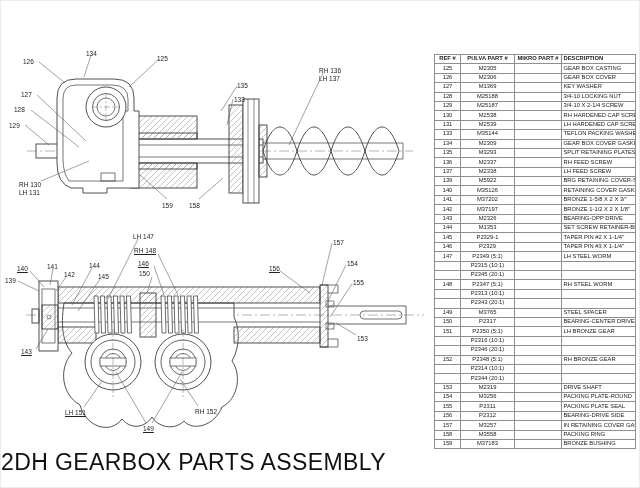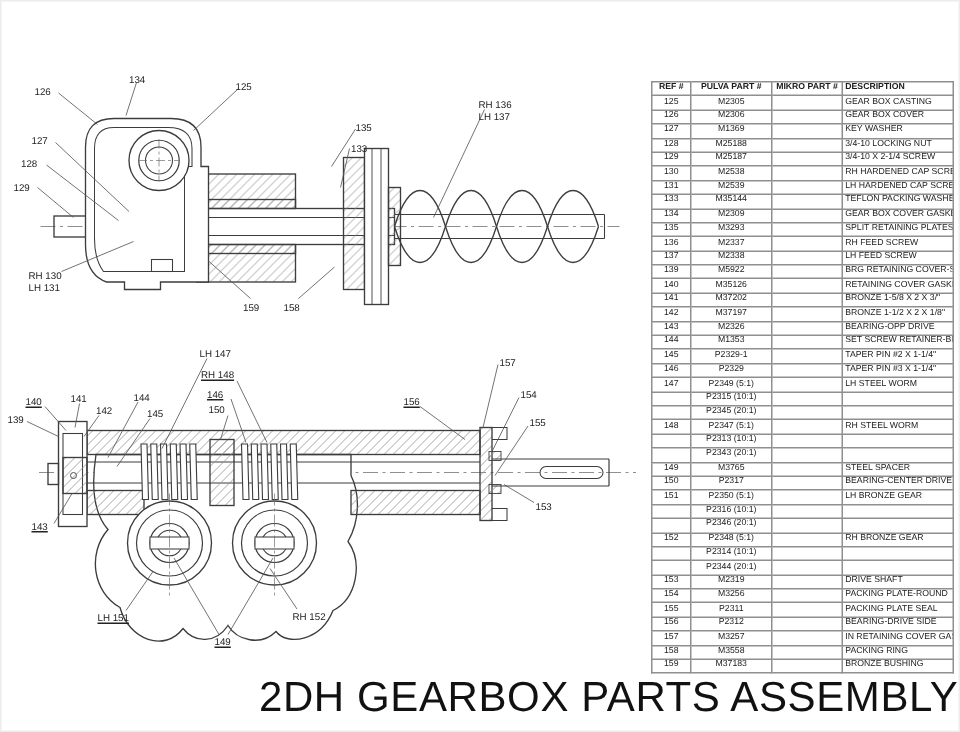--- a/index.html
+++ b/index.html
@@ -3,21 +3,21 @@
 <meta charset="utf-8">
 <style>
   html,body{margin:0;padding:0;background:#fff;}
   .page{position:relative;width:640px;height:488px;background:#fff;overflow:hidden;
         font-family:"Liberation Sans",sans-serif;border:1px solid #ececec;box-sizing:border-box;}
   .drawing-svg{position:absolute;}
   #svg-top{left:10px;top:40px;}
   #svg-bottom{left:5px;top:228px;}
   .callout{position:absolute;font-size:6.5px;line-height:1.2;color:#222;white-space:pre-line;}
   .callout.u{text-decoration:underline;}
-  .title{position:absolute;left:0;right:0;top:448px;text-align:right;font-size:28px;
+  .title{position:absolute;left:0;right:0;top:448px;text-align:left;font-size:23px;
          color:#111;letter-spacing:.4px;font-weight:400;}
   table.parts{position:absolute;left:433px;top:53px;width:201px;border-collapse:collapse;
               table-layout:fixed;background:#fff;}
   table.parts th,table.parts td{border:.8px solid #8f8f8f;font-size:5.8px;line-height:1;
               height:8.4px;padding:0 1.5px;overflow:hidden;white-space:nowrap;color:#1b1b1b;}
   table.parts th{font-weight:bold;text-align:center;}
   table.parts th.h-desc{text-align:left;}
   td.c-ref,td.c-pulva{text-align:center;}
   td.c-desc{text-align:left;}
 </style>

